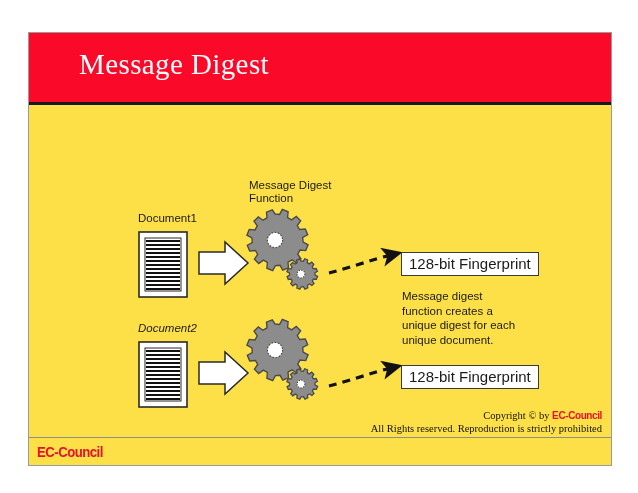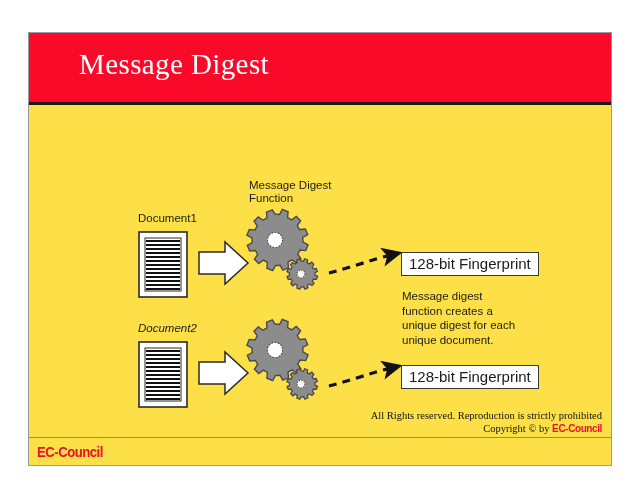--- a/index.html
+++ b/index.html
@@ -208,17 +208,17 @@
 function creates a
 unique digest for each
 unique document.</div>
   </div>
 
   <div class="footer-line"></div>
 
   <div class="ec-logo">EC-Council</div>
 
   <div class="copy">
+    <div><span>Copyright © by </span><span class="ec">EC-Council</span></div>
     <div>All Rights reserved. Reproduction is strictly prohibited</div>
-    <div><span>Copyright © by </span><span class="ec">EC-Council</span></div>
   </div>
 
 </div>
 
 </body></html>

